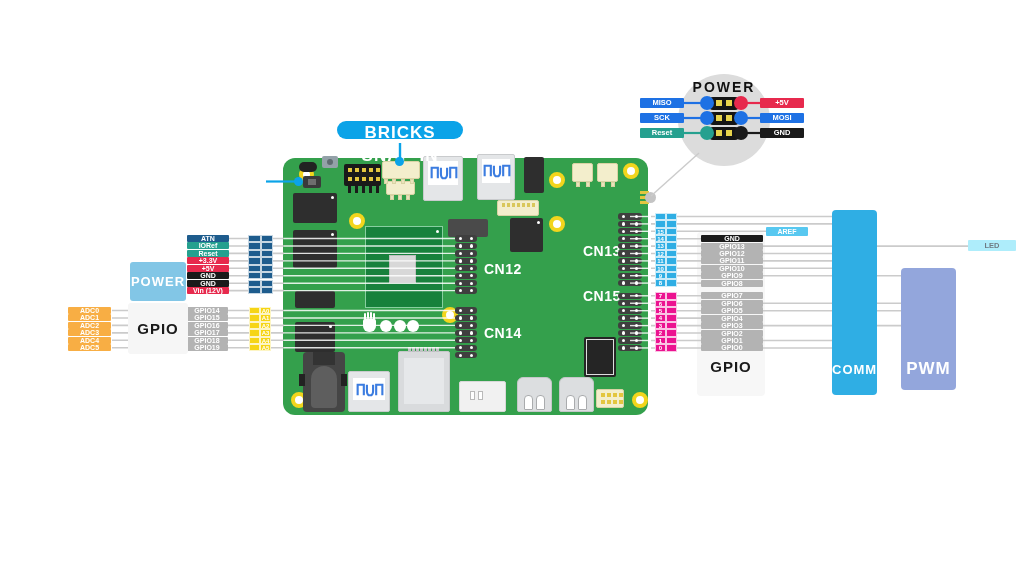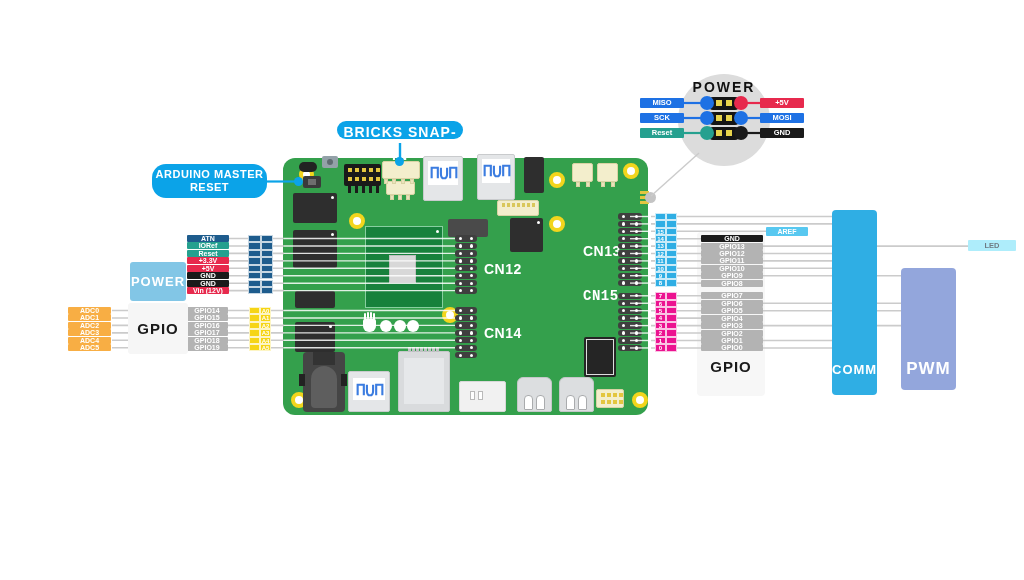--- a/index.html
+++ b/index.html
@@ -51,21 +51,21 @@
   #sd{left:398px;top:351px;width:52px;height:61px;background:#D9DBDD;border:1px solid #C6C8CA;border-radius:2px;box-sizing:border-box;}
   #sd-in{left:404px;top:358px;width:40px;height:46px;background:#E6E8EA;}
   #conn00{left:459px;top:381px;width:47px;height:31px;background:#F1F1F1;border:1px solid #D8D8D8;border-radius:2px;box-sizing:border-box;}
   .slot00{position:absolute;width:5px;height:9px;background:#fff;border:1px solid #B9B9B9;box-sizing:border-box;}
   .usb{position:absolute;width:35px;height:35px;background:#DCDEE0;border:1px solid #C5C7C9;border-radius:6px 6px 2px 2px;box-sizing:border-box;}
   .uslot{position:absolute;width:9px;height:15px;background:#fff;border:1px solid #A9ABAD;border-radius:4px 4px 1px 1px;box-sizing:border-box;}
 
   
   .callout{position:absolute;background:var(--callout_blue,#0BA3E8);color:#fff;font-weight:bold;
            text-align:center;letter-spacing:1px;}
-  #callout-bricks{left:337px;top:121px;width:126px;height:18px;border-radius:12px;font-size:14px;line-height:23px;}
+  #callout-bricks{left:337px;top:121px;width:126px;height:18px;border-radius:12px;font-size:17px;line-height:23px;}
   #callout-reset{left:152px;top:164px;width:115px;height:34px;border-radius:14px;font-size:11px;line-height:13px;padding-top:4px;box-sizing:border-box;letter-spacing:.5px;}
   .bluedot{position:absolute;width:9px;height:9px;background:var(--callout_blue,#0BA3E8);border-radius:50%;}
   #icsp-circle{left:678px;top:74px;width:92px;height:92px;background:#DCDCDC;border-radius:50%;}
   #icsp-title{left:678px;top:79px;width:92px;text-align:center;color:#111;font-weight:bold;font-size:14px;letter-spacing:2px;}
   .icsp-dot{position:absolute;width:14px;height:14px;border-radius:50%;}
   .icsp-bar{position:absolute;width:30px;height:13px;background:#151515;border-radius:4px;}
   .icsp-ypin{position:absolute;width:6px;height:6px;background:#E8D44C;}
 
   
   .block{position:absolute;color:#fff;font-weight:bold;text-align:center;}
@@ -181,21 +181,21 @@
   <div class="abs uslot" style="left:524px;top:395px;"></div>
   <div class="abs uslot" style="left:536px;top:395px;"></div>
   <div class="abs usb" style="left:559px;top:377px;"></div>
   <div class="abs uslot" style="left:566px;top:395px;"></div>
   <div class="abs uslot" style="left:578px;top:395px;"></div>
   <div class="abs cream" id="cream6" style="left:596px;top:389px;width:28px;height:19px;"></div>
 
   <div class="abs cntxt" style="left:484px;top:261px;">CN12</div>
   <div class="abs cntxt" style="left:583px;top:243px;">CN13</div>
   <div class="abs cntxt" style="left:484px;top:325px;">CN14</div>
-  <div class="abs cntxt" style="left:583px;top:288px;font-family:Liberation Mono, monospace;">CN15</div>
+  <div class="abs cntxt" style="left:583px;top:288px;">CN15</div>
 
   <div class="abs" id="icsp-circle"></div>
 
   <div class="abs" id="gpior-strip"></div>
 
   <div id="headers">
       <div class="pinrow" style="left: 455px; top: 235.3px; width: 22px; height: 6.4px;">
         <i style="left: 4px;"></i>
         <i style="right: 4px;"></i>
       </div>
@@ -590,24 +590,20 @@
       <div class="icsp-dot" style="left: 734px; top: 111px; background: rgb(30, 113, 228);"></div>
       <div class="icsp-bar" style="left: 709px; top: 126.5px;"></div>
       <div class="icsp-ypin" style="left: 716px; top: 130px;"></div>
       <div class="icsp-ypin" style="left: 726px; top: 130px;"></div>
       <div class="icsp-dot" style="left: 700px; top: 126px; background: rgb(37, 160, 143);"></div>
       <div class="icsp-dot" style="left: 734px; top: 126px; background: rgb(26, 26, 26);"></div>
     </div>
   <div class="abs" id="icsp-title">POWER</div>
 
   <div class="callout" id="callout-bricks">BRICKS SNAP-IN</div>
-  <div class="callout" id="callout-reset">
-    <div>ARDUINO MASTER</div>
-    <div>RESET</div>
-  </div>
   <div class="bluedot" style="left:395px;top:157px;"></div>
   <div class="bluedot" style="left:294px;top:177px;"></div>
 
   <svg class="layer" id="wires2" width="1024" height="580">
       <line x1="684" y1="103" x2="705" y2="103" stroke="#1E71E4" stroke-width="2.2"></line>
       <line x1="744" y1="103" x2="762" y2="103" stroke="#E7294D" stroke-width="2.2"></line>
       <line x1="684" y1="118" x2="705" y2="118" stroke="#1E71E4" stroke-width="2.2"></line>
       <line x1="744" y1="118" x2="762" y2="118" stroke="#1E71E4" stroke-width="2.2"></line>
       <line x1="684" y1="133" x2="705" y2="133" stroke="#25A08F" stroke-width="2.2"></line>
       <line x1="744" y1="133" x2="762" y2="133" stroke="#1A1A1A" stroke-width="2.2"></line>

